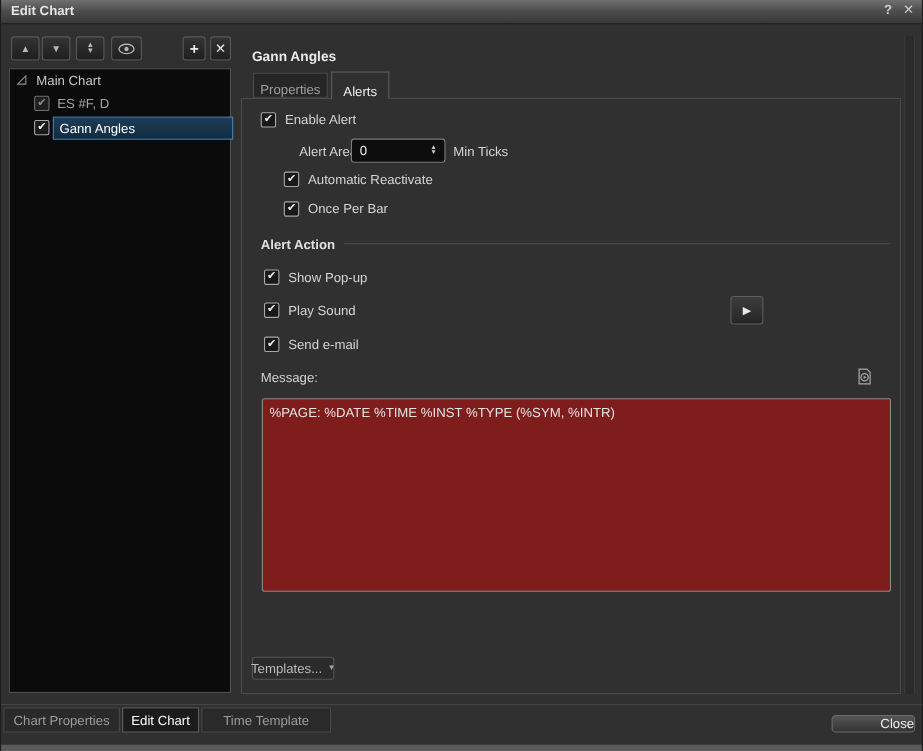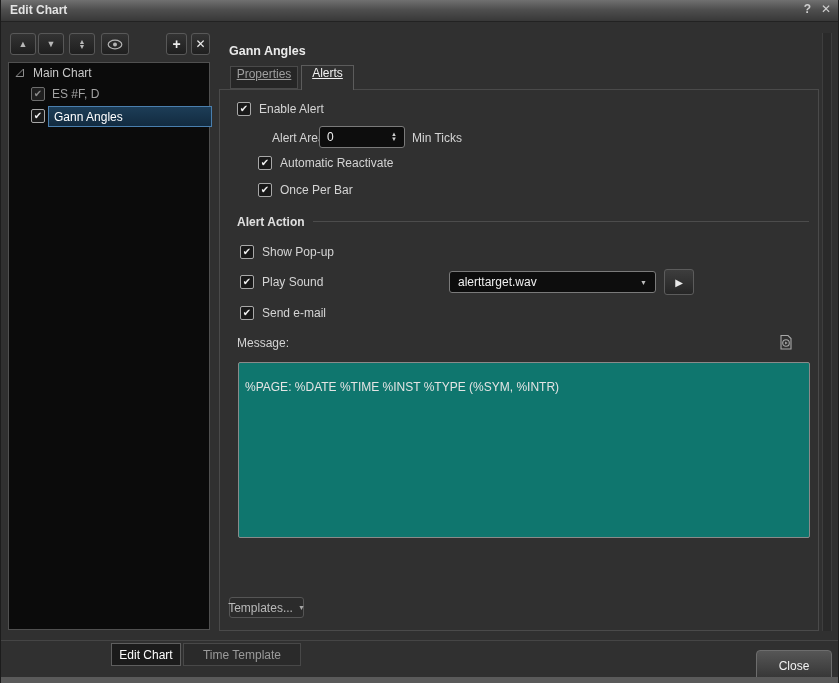--- a/index.html
+++ b/index.html
@@ -52,21 +52,21 @@
     background:#191919;border:1px solid #a8a8a8;border-radius:2px;
     display:flex;align-items:center;justify-content:center;
   }
   .cb .mk{color:#f2f2f2;font-size:10px;line-height:10px;}
   .cb.dim{border-color:#6e6e6e;background:#1f1f1f;}
   .cb.dim .mk{color:#8d8d8d;}
   .cbrow{position:absolute;display:flex;align-items:center;gap:8px;}
   
   .ed-title{position:absolute;left:228px;top:44px;font-weight:bold;color:#eaeaea;font-size:12.5px;}
   .tab{
-    position:absolute;display:flex;align-items:flex-start;justify-content:center;text-decoration:underline;
+    position:absolute;display:flex;align-items:flex-end;justify-content:center;
   }
   .tab.inactive{
     left:229px;top:66px;width:68px;height:23px;
     background:#262626;border:1px solid #4a4a4a;color:#9f9f9f;
   }
   .tab.active{
     left:300px;top:65px;width:53px;height:25px;
     background:#303030;border:1px solid #5c5c5c;border-bottom:none;
     color:#f0f0f0;z-index:3;
   }
@@ -100,44 +100,44 @@
   .playbtn{
     position:absolute;left:663px;top:269px;width:30px;height:26px;
     background:linear-gradient(#3d3d3d,#262626);
     border:1px solid #5c5c5c;border-radius:3px;
     display:flex;align-items:center;justify-content:center;
     color:#e8e8e8;font-size:10px;
   }
   .msg-icon{position:absolute;left:777px;top:334px;width:16px;height:16px;}
   textarea.msg{
     position:absolute;left:237px;top:362px;width:572px;height:176px;
-    background:#0f766e;border:1px solid #8a8a8a;border-radius:2px;
+    background:#7f1d1d;border:1px solid #8a8a8a;border-radius:2px;
     color:#e4e4e4;font-family:"Liberation Sans","DejaVu Sans",sans-serif;
-    font-size:12px;padding:17px 6px;resize:none;outline:none;
+    font-size:12px;padding:5px 6px;resize:none;outline:none;
   }
   .templatesbtn{
     position:absolute;left:228px;top:597px;width:75px;height:21px;
     background:#2b2b2b;border:1px solid #555;border-radius:3px;
     display:flex;align-items:center;justify-content:center;gap:5px;
     color:#b9b9b9;
   }
   .templatesbtn .arrow{font-size:7px;color:#a8a8a8;}
   
   .bottomsep{position:absolute;left:0;top:640px;width:839px;height:1px;background:#454545;}
   .btab{
     position:absolute;top:643px;height:23px;
     display:flex;align-items:center;justify-content:center;
     background:#2a2a2a;border:1px solid #484848;color:#9b9b9b;
   }
   .btab.active{background:#1b1b1b;border-color:#5e5e5e;color:#fdfdfd;}
   .closebtn{
-    position:absolute;left:755px;top:650px;width:76px;height:32px;
+    position:absolute;left:755px;top:650px;width:76px;height:16px;
     background:linear-gradient(#565656,#333);
     border:1px solid #6d6d6d;border-radius:4px;
-    display:flex;align-items:center;justify-content:center;color:#f0f0f0;
+    display:flex;align-items:center;justify-content:flex-end;color:#f0f0f0;
   }
   .bottomstrip{position:absolute;left:0;top:677px;width:839px;height:6px;background:#5a5a5a;}
 </style>
 </head>
 <body>
 
 <div class="window">
 
   <div class="titlebar">
     <span class="title">Edit Chart</span>
@@ -243,24 +243,20 @@
       </span>
     <span class="label">Show Pop-up</span>
   </div>
 
   <div class="cbrow" style="left:239px;top:275px;">
     <span class="cb">
         <span class="mk">✔</span>
       </span>
     <span class="label">Play Sound</span>
   </div>
-  <div class="combo">
-    <span class="val">alerttarget.wav</span>
-    <span class="arrow">▼</span>
-  </div>
   <div class="playbtn">
     <span>▶</span>
   </div>
 
   <div class="cbrow" style="left:239px;top:306px;">
     <span class="cb">
         <span class="mk">✔</span>
       </span>
     <span class="label">Send e-mail</span>
   </div>
@@ -273,20 +269,23 @@
   </svg>
 
   <textarea class="msg" spellcheck="false" style="">%PAGE: %DATE %TIME %INST %TYPE (%SYM, %INTR)</textarea>
 
   <div class="templatesbtn">
     <span>Templates...</span>
     <span class="arrow">▼</span>
   </div>
 
   <div class="bottomsep"></div>
+  <div class="btab" style="left:2px;width:106px;">
+    <span>Chart Properties</span>
+  </div>
   <div class="btab active" style="left:110px;width:70px;">
     <span>Edit Chart</span>
   </div>
   <div class="btab" style="left:182px;width:118px;">
     <span>Time Template</span>
   </div>
   <div class="closebtn">
     <span>Close</span>
   </div>
   <div class="bottomstrip"></div>

